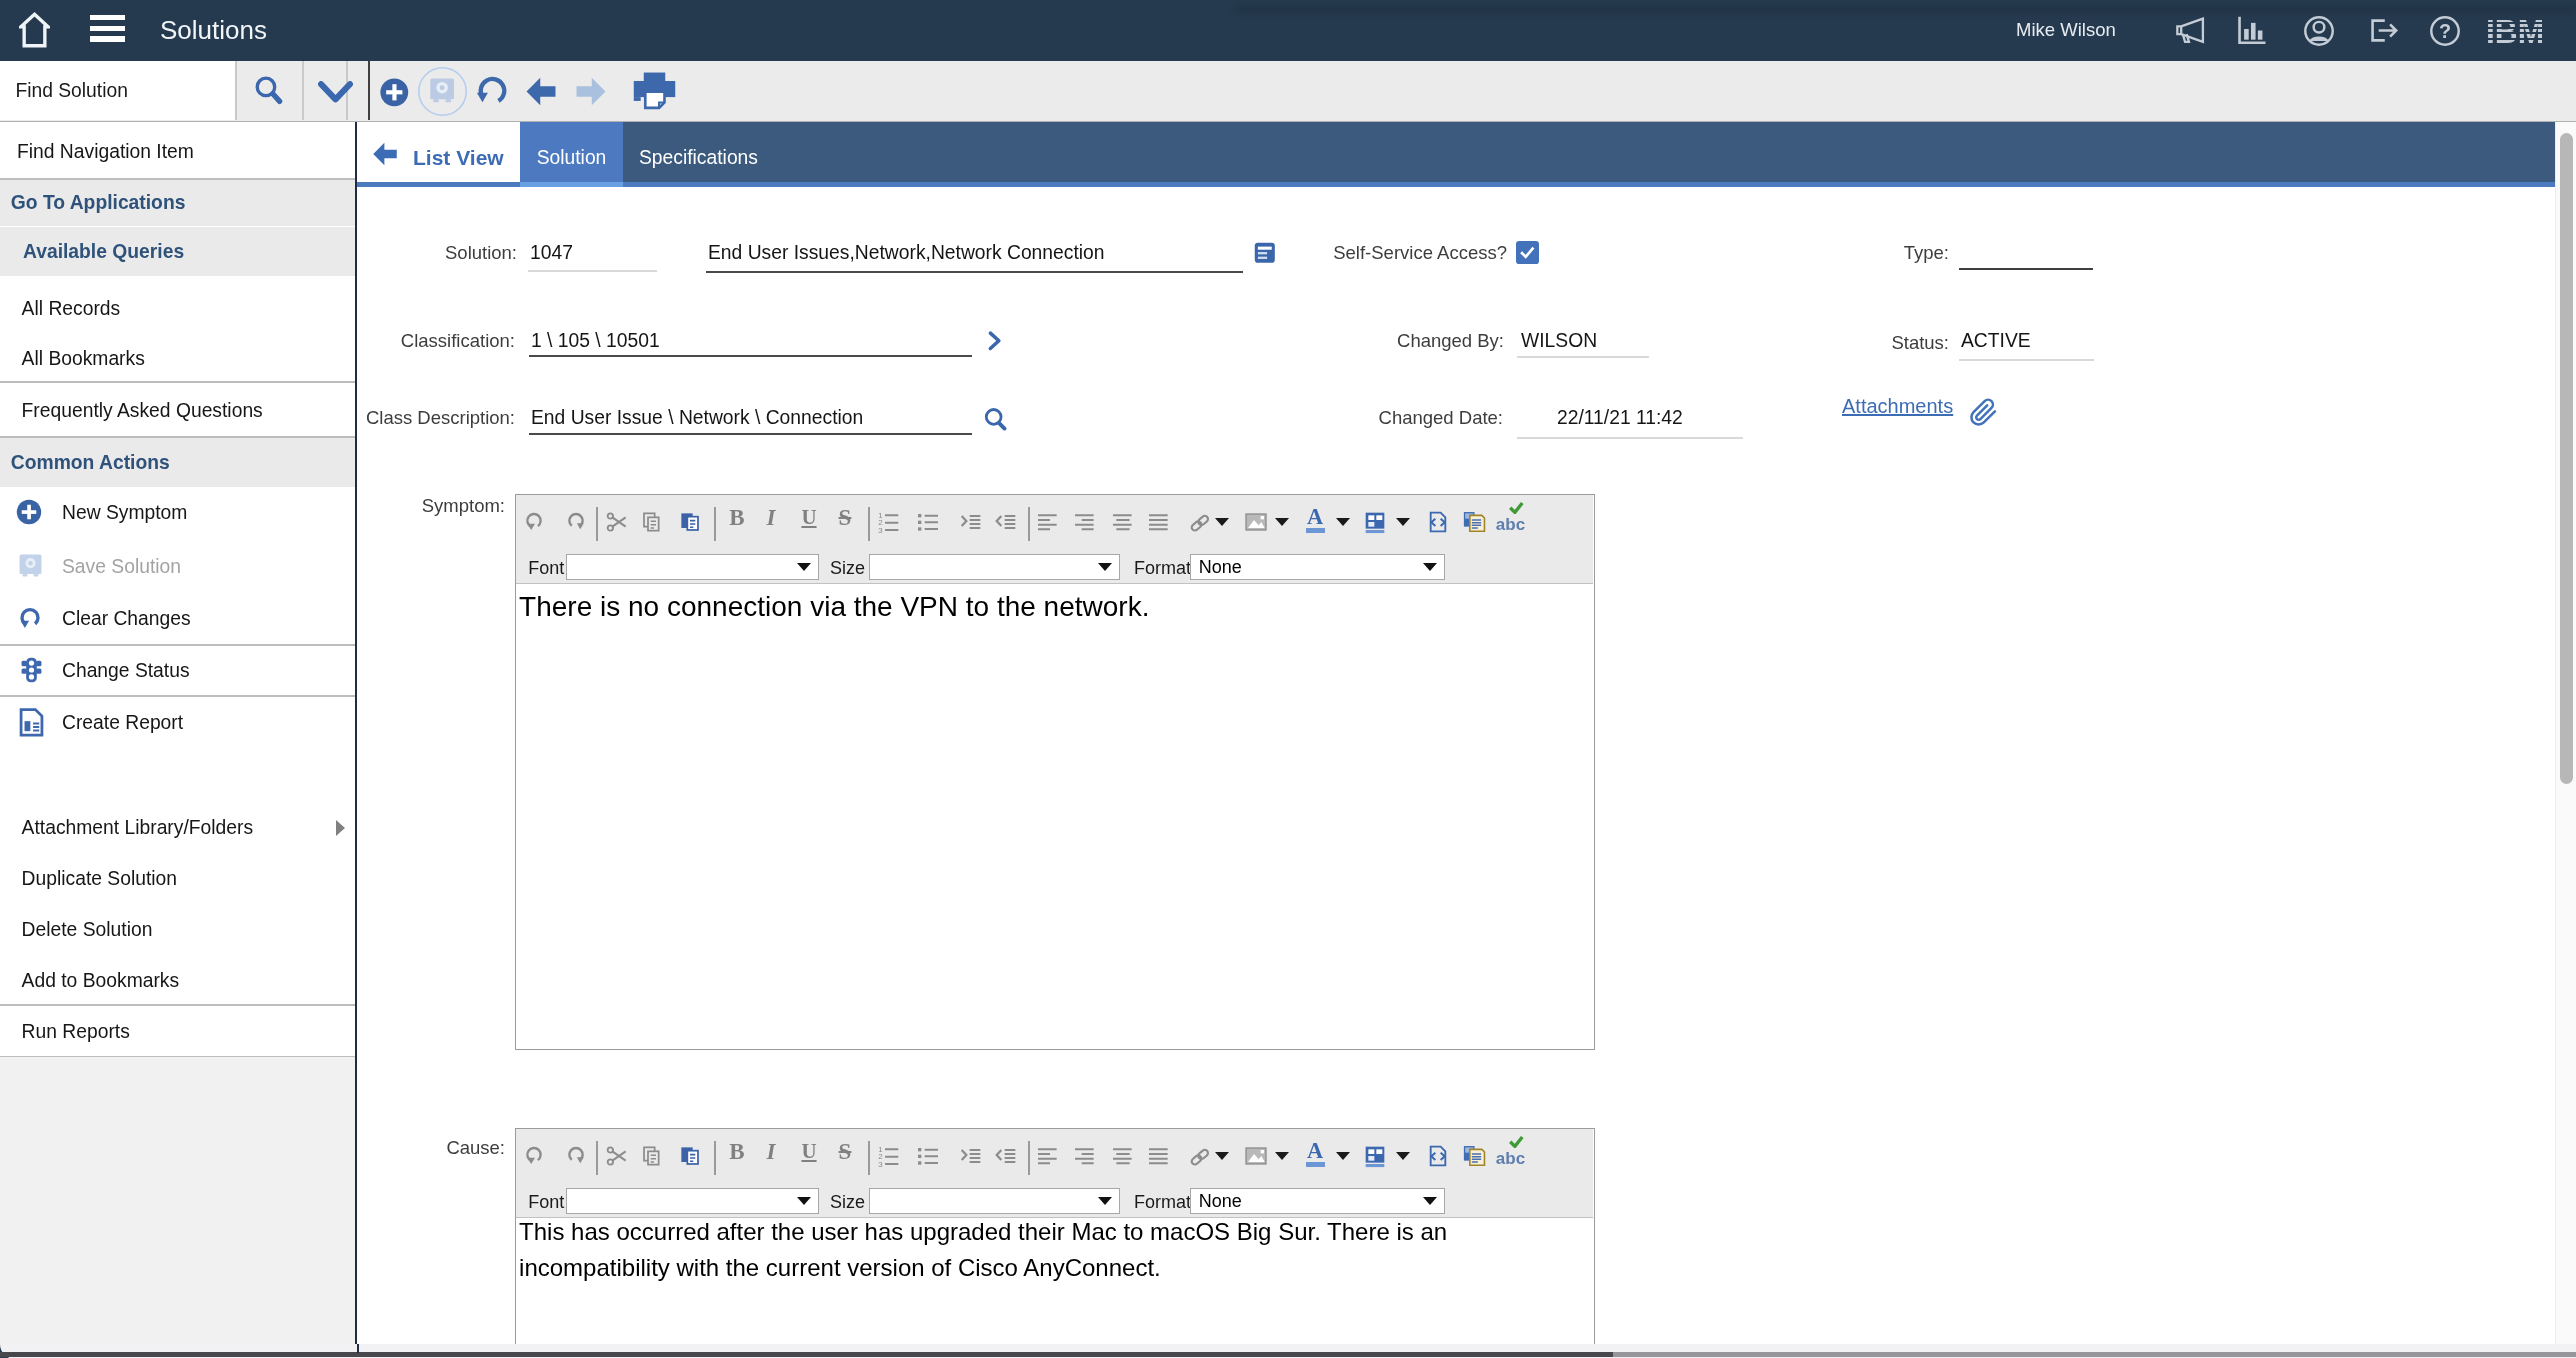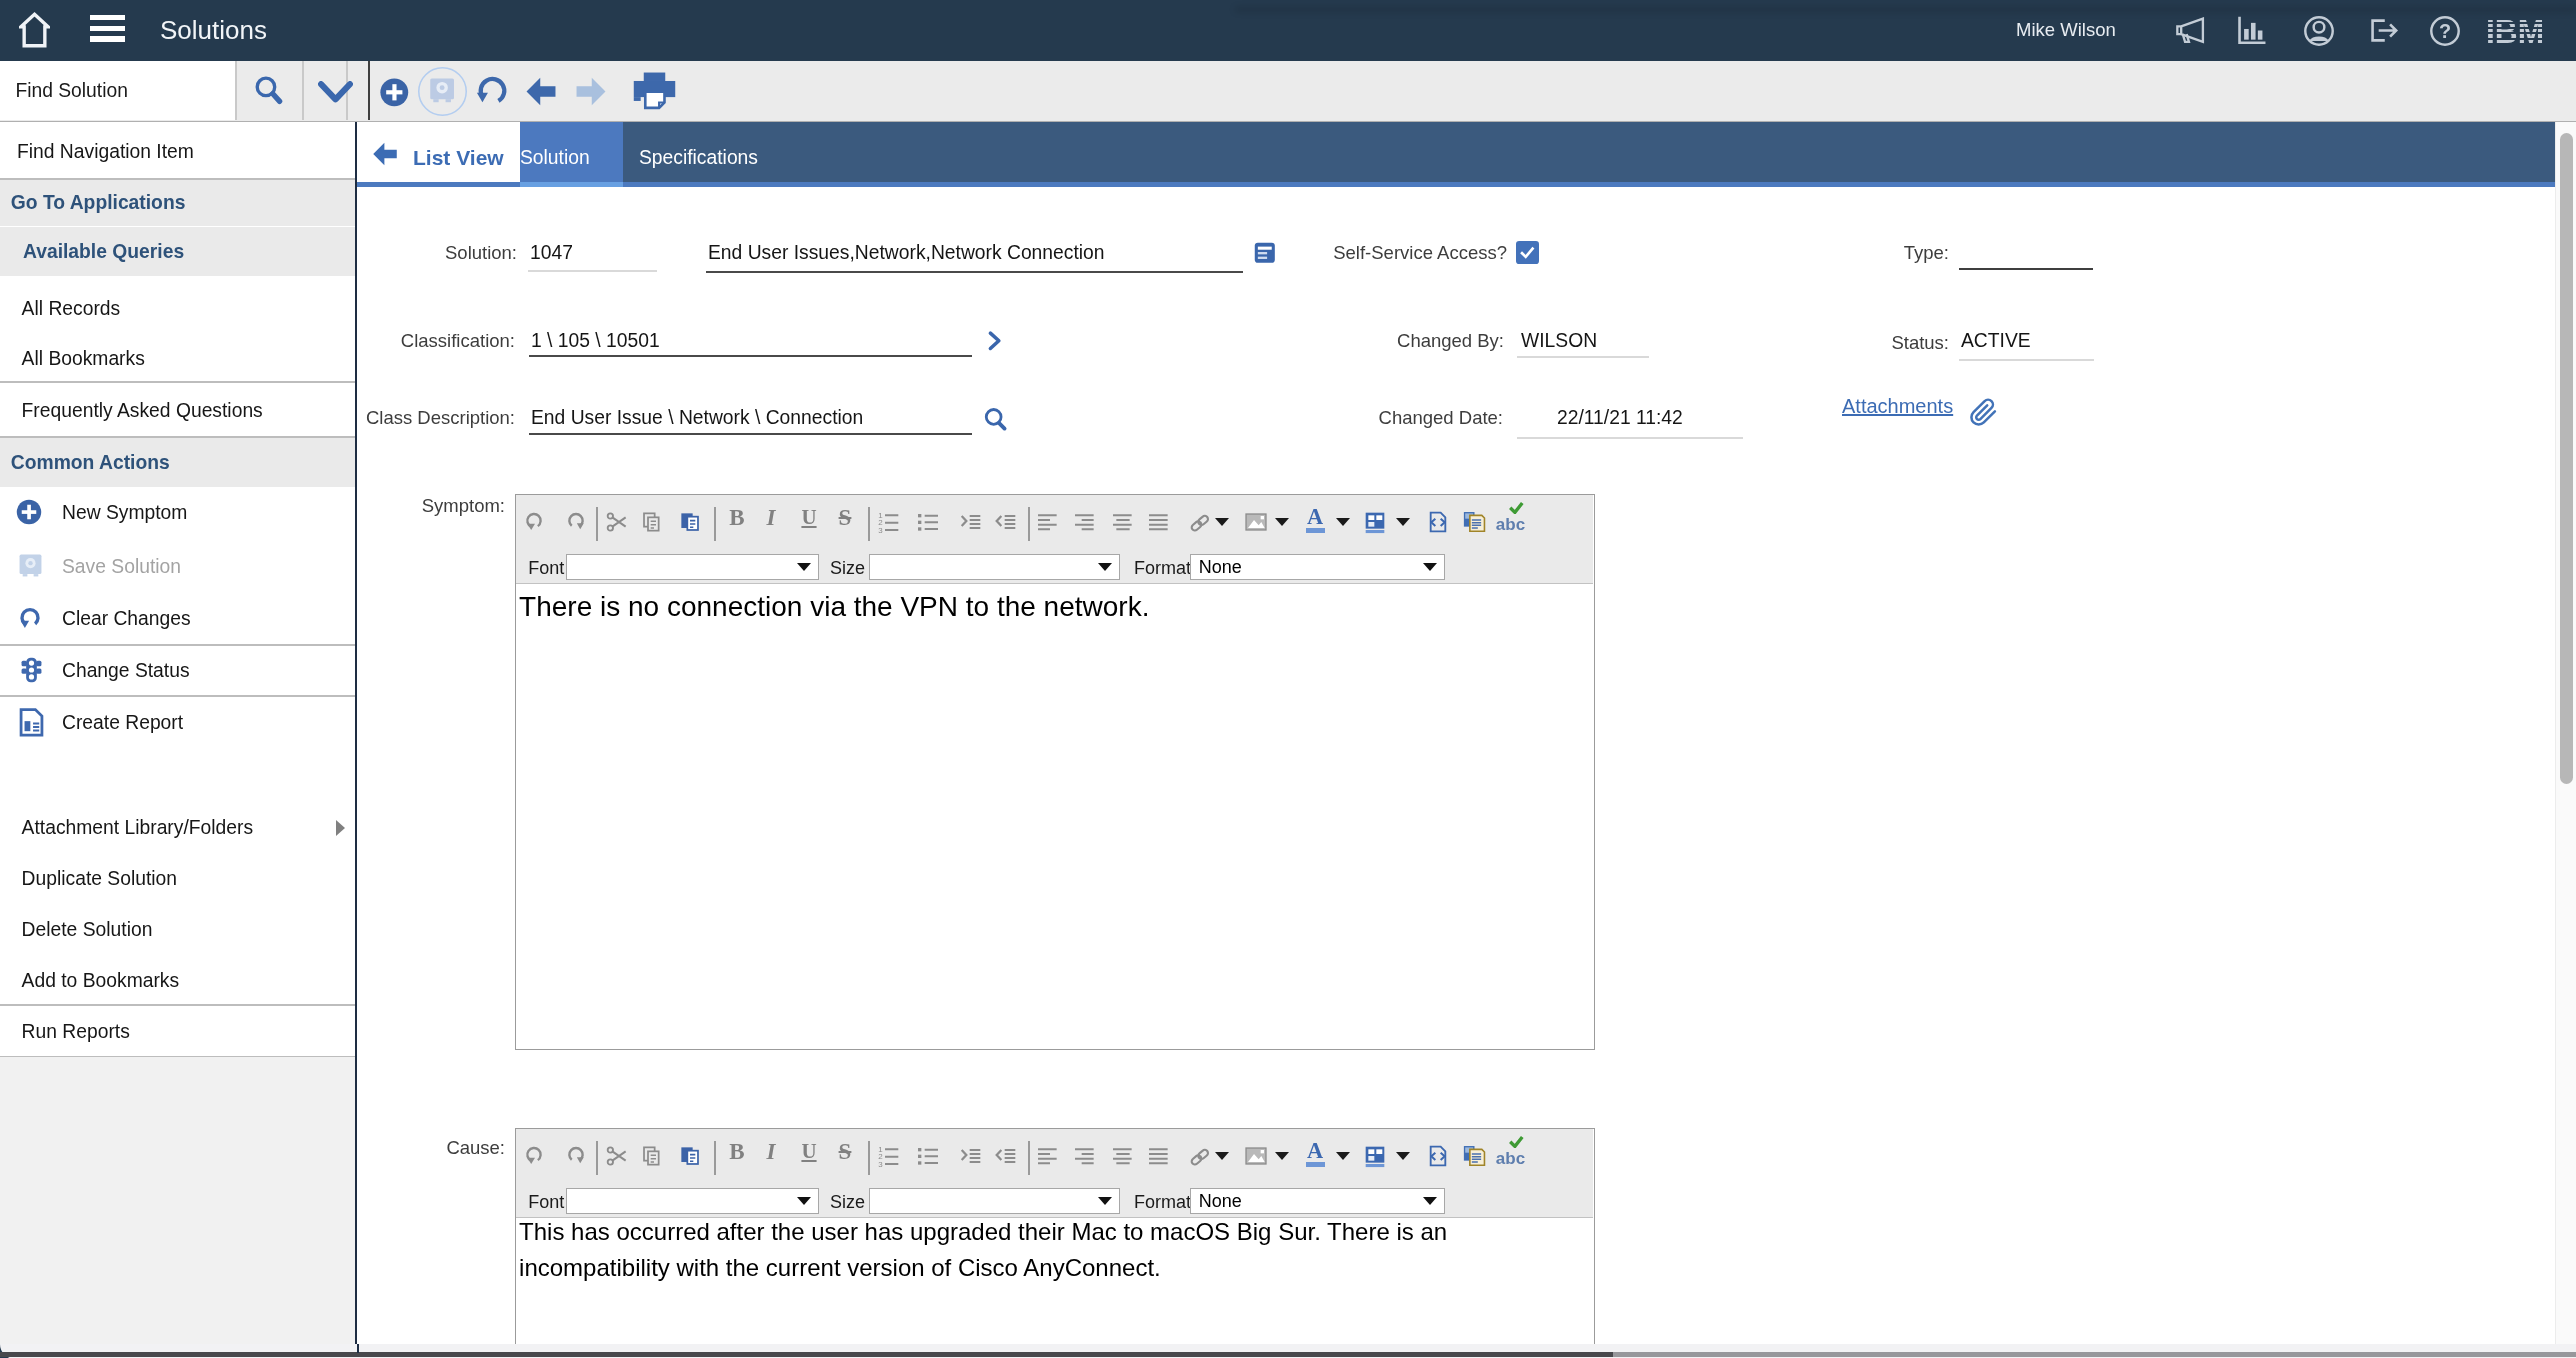--- a/index.html
+++ b/index.html
@@ -23,21 +23,21 @@
 #side { position:absolute; left:0; top:122px; width:355px; height:1236px; background:#fff; }
 #side .row { position:absolute; left:0; width:355px; font-size:19.3px; color:#161616; }
 #side .hd { background:#eaeaea; color:#2e527a; font-weight:bold; }
 #side .div { position:absolute; left:0; width:355px; height:1.5px; background:#bdbdbd; }
 #mainborder { position:absolute; left:355px; top:122px; width:2.3px; height:1236px; background:#1e2d43; }
 
 #tabs { position:absolute; left:357px; top:122px; width:2198px; height:60px; background:#3b5a7e; }
 #tabs .lv { position:absolute; left:0; top:0; width:163px; height:60px; background:#fff; }
 #tabs .lv span { position:absolute; left:56px; top:0; line-height:72px; font-size:21px; font-weight:bold; color:#3c6cb4; }
 #tabs .sol { position:absolute; left:163px; top:0; width:103px; height:60px; background:#4c79bf;
-  color:#fff; font-size:19.3px; line-height:72px; }
+  color:#fff; font-size:19.3px; text-align:center; line-height:72px; }
 #tabs .spec { position:absolute; left:265px; top:0; height:60px; color:#fff; font-size:19.3px; line-height:72px; padding-left:17px; }
 #tabstrip { position:absolute; left:357px; top:182px; width:2198px; height:4.6px; background:#4c7abf; }
 #tabstrip .lite { position:absolute; left:163px; top:0; width:103px; height:4.6px; background:#68a0e2; }
 
 .lbl { position:absolute; font-size:18.5px; color:#3d3d3d; text-align:right; white-space:nowrap; }
 .val { position:absolute; font-size:19.3px; color:#151515; white-space:nowrap; }
 .ul { position:absolute; height:1.5px; background:#4a4a4a; }
 .ulg { position:absolute; height:1.5px; background:#d9d9d9; }
 .linkblue { color:#3c6cb4; text-decoration:underline; }
 

